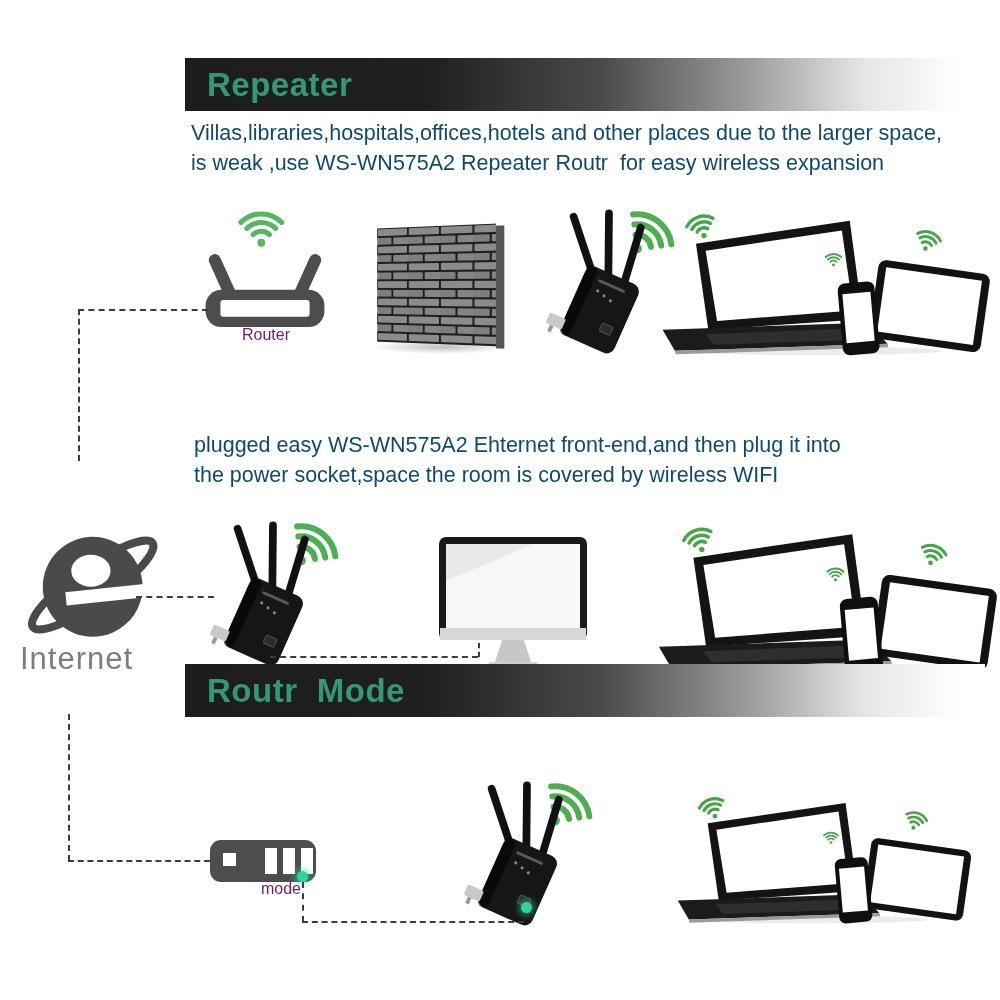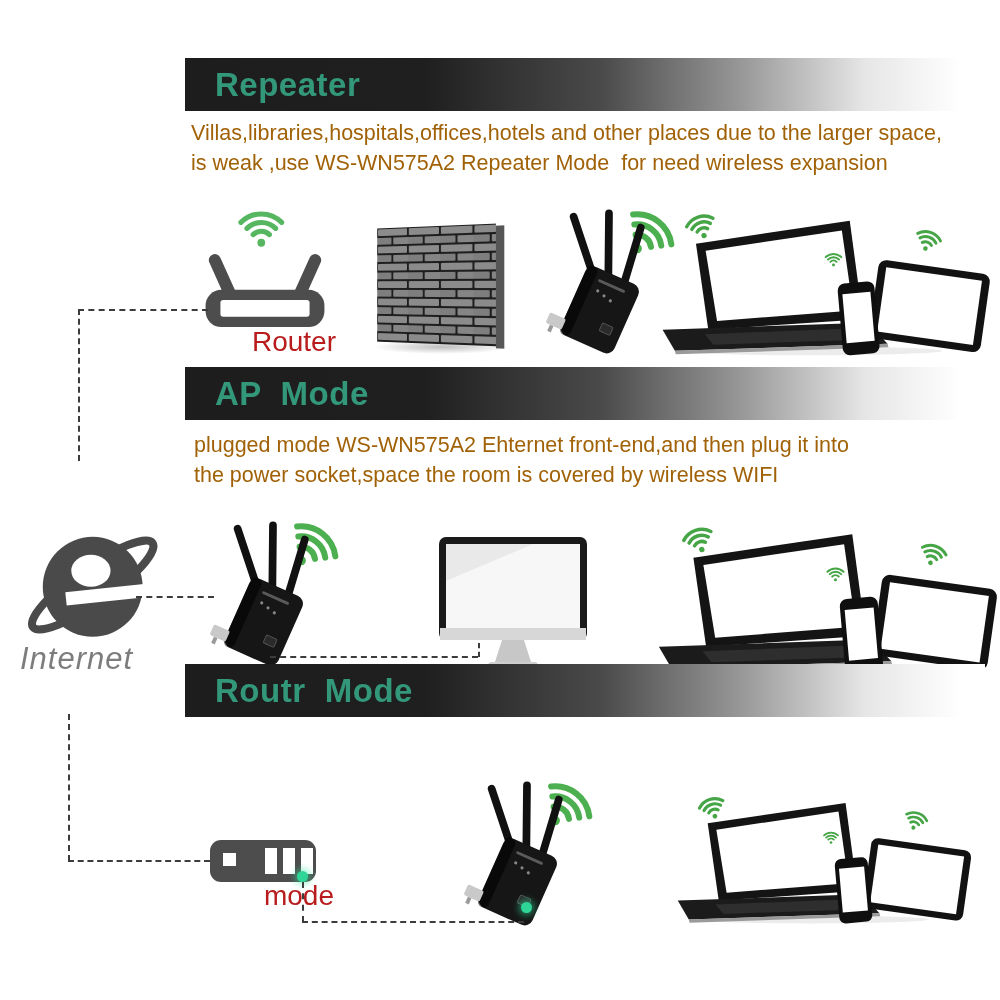--- a/index.html
+++ b/index.html
@@ -4,27 +4,27 @@
 <style>
   html,body{margin:0;padding:0;background:#fff;}
   .stage{position:relative;width:1000px;height:1000px;background:#ffffff;overflow:hidden;
          font-family:"Liberation Sans",sans-serif;}
   .abs{position:absolute;}
   svg.abs{overflow:visible;}
 
   .bar{position:absolute;left:185px;width:800px;height:53px;
        background:linear-gradient(90deg,#1d1d1d 0%,#1f1f1f 30%,#4a4a4a 52%,#9a9a9a 70%,#e6e6e6 85%,#ffffff 97%);}
   .bar-title{display:block;font-weight:bold;font-size:33px;line-height:53px;
-             color:#339879;padding-left:30px;white-space:pre;letter-spacing:.5px;}
-
-  .desc{position:absolute;font-size:21.5px;line-height:29.5px;color:#a16207;}
+             color:#339879;padding-left:22px;white-space:pre;letter-spacing:.5px;}
+
+  .desc{position:absolute;font-size:21.5px;line-height:29.5px;color:#0c4a6e;}
   .desc-line{white-space:pre;}
 
-  .label{position:absolute;font-size:28px;color:#b91c1c;text-align:right;}
-  .internet-label{position:absolute;font-size:31px;color:#7d7d7d;letter-spacing:1px;font-style:italic;}
+  .label{position:absolute;font-size:16px;color:#701a75;text-align:center;}
+  .internet-label{position:absolute;font-size:31px;color:#7d7d7d;letter-spacing:1px;}
 
   .dash-h{position:absolute;height:0;border-top:2px dashed #3c3c3c;}
   .dash-v{position:absolute;width:0;border-left:2px dashed #3c3c3c;}
 
   .gdot{position:absolute;width:11px;height:11px;border-radius:50%;background:#2fd597;
         box-shadow:0 0 6px 3px rgba(47,230,160,.45);}
 
   .wall-wrap{position:absolute;left:372px;top:226px;width:132px;height:122px;
              transform:perspective(420px) rotateY(-16deg);}
   .wall-shadow{position:absolute;left:372px;top:340px;width:140px;height:14px;border-radius:50%;
@@ -114,21 +114,21 @@
         <rect x="40" y="80" width="94" height="15" fill="#ffffff" transform="rotate(-6 40 87)"></rect>
       </g>
     </defs>
   </svg>
 
   <div class="bar" style="top:58px">
     <span class="bar-title">Repeater</span>
   </div>
   <div class="desc" style="left:191px;top:119px">
     <div class="desc-line">Villas,libraries,hospitals,offices,hotels and other places due to the larger space,</div>
-    <div class="desc-line">is weak ,use WS-WN575A2 Repeater Mode  for need wireless expansion</div>
+    <div class="desc-line">is weak ,use WS-WN575A2 Repeater Routr  for easy wireless expansion</div>
   </div>
 
   <svg class="abs" style="left:200px;top:208px;width:130px;height:121px" viewBox="0 0 140 130">
       <use href="#g-router"></use>
     </svg>
   <div class="label" style="left:196px;top:326px;width:140px">Router</div>
 
   <div class="wall-shadow"></div>
   <svg class="wall-wrap" viewBox="0 0 132 122">
     <defs>
@@ -144,25 +144,22 @@
   </svg>
 
   <svg class="abs" style="left:532px;top:210px;width:145px;height:145px" viewBox="0 0 150 150">
       <use href="#g-repeater"></use>
     </svg>
 
   <svg class="abs" style="left:652px;top:212px;width:334px;height:145px" viewBox="0 0 380 165">
       <use href="#g-devices"></use>
     </svg>
 
-  <div class="bar" style="top:367px">
-    <span class="bar-title">AP  Mode</span>
-  </div>
   <div class="desc" style="left:194px;top:431px">
-    <div class="desc-line">plugged mode WS-WN575A2 Ehternet front-end,and then plug it into</div>
+    <div class="desc-line">plugged easy WS-WN575A2 Ehternet front-end,and then plug it into</div>
     <div class="desc-line">the power socket,space the room is covered by wireless WIFI</div>
   </div>
 
   <svg class="abs" style="left:196px;top:522px;width:145px;height:145px" viewBox="0 0 150 150">
       <use href="#g-repeater"></use>
     </svg>
 
   <svg class="abs" style="left:438px;top:536px;width:150px;height:135px" viewBox="0 0 150 135">
       <use href="#g-monitor"></use>
     </svg>

